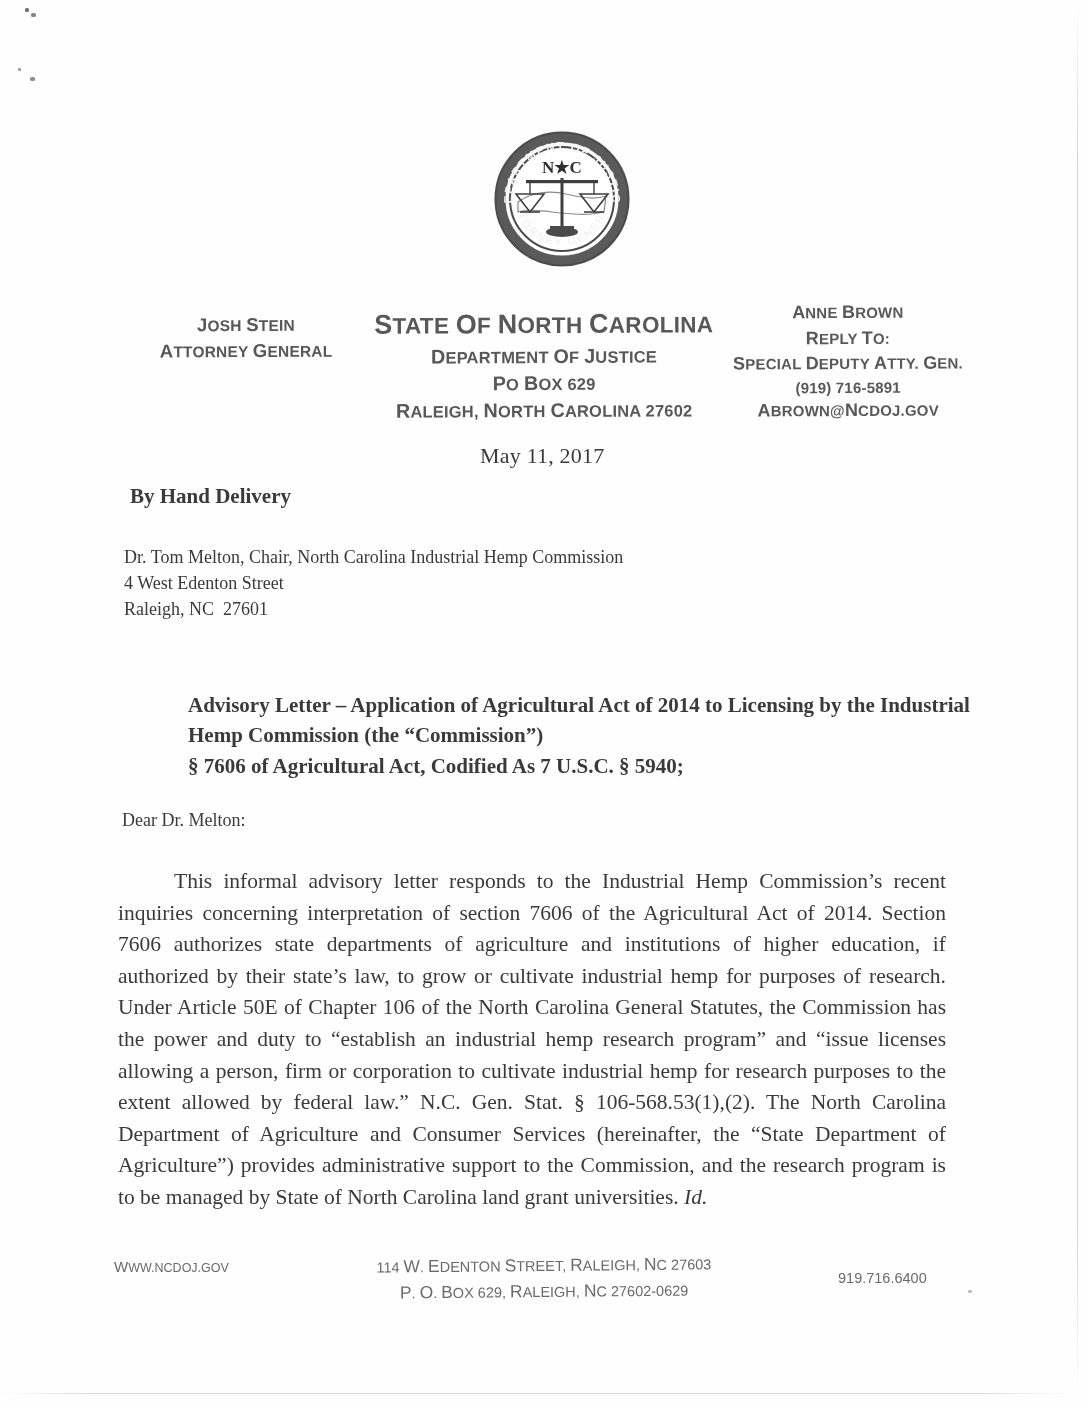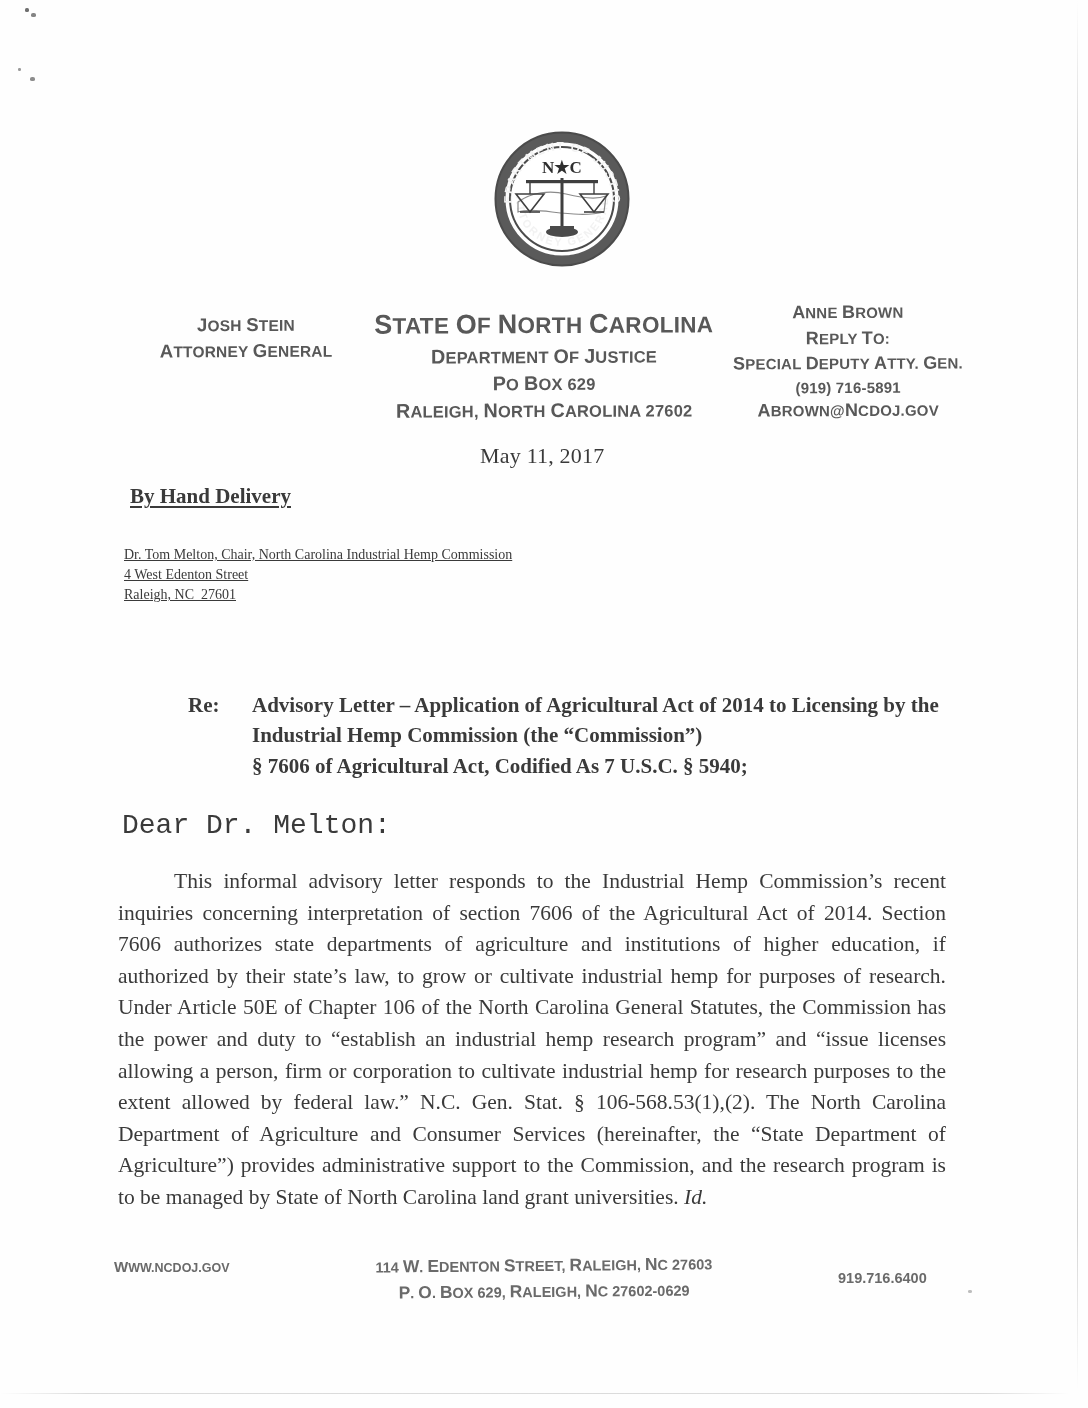--- a/index.html
+++ b/index.html
@@ -97,51 +97,48 @@
     position: absolute;
     left: 480px; top: 443px;
     font-size: 22px;
     letter-spacing: .2px;
   }
   #hand-delivery {
     position: absolute;
     left: 130px; top: 484px;
     font-size: 21px;
     font-weight: bold;
-    text-decoration: underline;
     text-underline-offset: 3px;
   }
   #addressee {
     position: absolute;
     left: 124px; top: 545px;
     width: 700px;
-    font-size: 14px;
+    font-size: 18px;
     line-height: 1.44;
-    text-decoration: underline;
   }
   #addressee .ln { white-space: pre; }
 
   #re-block {
     position: absolute;
     left: 188px; top: 690px;
     width: 790px;
     font-size: 21px;
     font-weight: bold;
     line-height: 1.45;
     display: flex;
   }
   #re-label { width: 64px; flex: 0 0 64px; }
   #re-lines { flex: 1 1 auto; }
   #re-lines .ln { white-space: normal; }
 
   #salutation {
     position: absolute;
     left: 122px; top: 810px;
-    font-size: 28px;
-    font-family: Liberation Mono, monospace;
+    font-size: 18px;
   }
 
   #body-par {
     position: absolute;
     left: 118px; top: 866px;
     width: 828px;
     font-size: 21.5px;
     line-height: 1.47;
     text-indent: 56px;
     text-align: justify;
@@ -150,21 +147,21 @@
   #body-par i { }
 
   
   #footer {
     position: absolute;
     left: 0; top: 1252px;
     width: 1088px;
     height: 60px;
     font-family: "Liberation Sans", sans-serif;
     color: #6a6a6a;
-    font-weight: bold;
+    font-weight: normal;
   }
   #footer-web {
     position: absolute; left: 114px; top: 6px;
     font-size: 12.5px;
   }
   #footer-center {
     position: absolute; left: 344px; top: 0px;
     width: 400px; text-align: center;
     font-size: 14.5px; line-height: 1.5;
   }
@@ -248,21 +245,20 @@
 
   <div id="hand-delivery">By Hand Delivery</div>
 
   <div id="addressee">
     <div class="ln">Dr. Tom Melton, Chair, North Carolina Industrial Hemp Commission</div>
     <div class="ln">4 West Edenton Street</div>
     <div class="ln">Raleigh, NC  27601</div>
   </div>
 
   <div id="re-block">
-    <div id="re-label">Re:</div>
     <div id="re-lines">
       <div class="ln">Advisory Letter – Application of Agricultural Act of 2014 to Licensing by the Industrial Hemp Commission (the “Commission”)</div>
       <div class="ln">§ 7606 of Agricultural Act, Codified As 7 U.S.C. § 5940;</div>
     </div>
   </div>
 
   <div id="salutation">Dear Dr. Melton:</div>
 
   <div id="body-par"><span>This informal advisory letter responds to the Industrial Hemp Commission’s recent inquiries concerning interpretation of section 7606 of the Agricultural Act of 2014.  Section 7606 authorizes state departments of agriculture and institutions of higher education, if authorized by their state’s law, to grow or cultivate industrial hemp for purposes of research.  Under Article 50E of Chapter 106 of the North Carolina General Statutes, the Commission has the power and duty to “establish an industrial hemp research program” and “issue licenses allowing a person, firm or corporation to cultivate industrial hemp for research purposes to the extent allowed by federal law.”  N.C. Gen. Stat. § 106-568.53(1),(2).  The North Carolina Department of Agriculture and Consumer Services (hereinafter, the “State Department of Agriculture”) provides administrative support to the Commission, and the research program is to be managed by State of North Carolina land grant universities.  </span><i>Id.</i></div>
 

